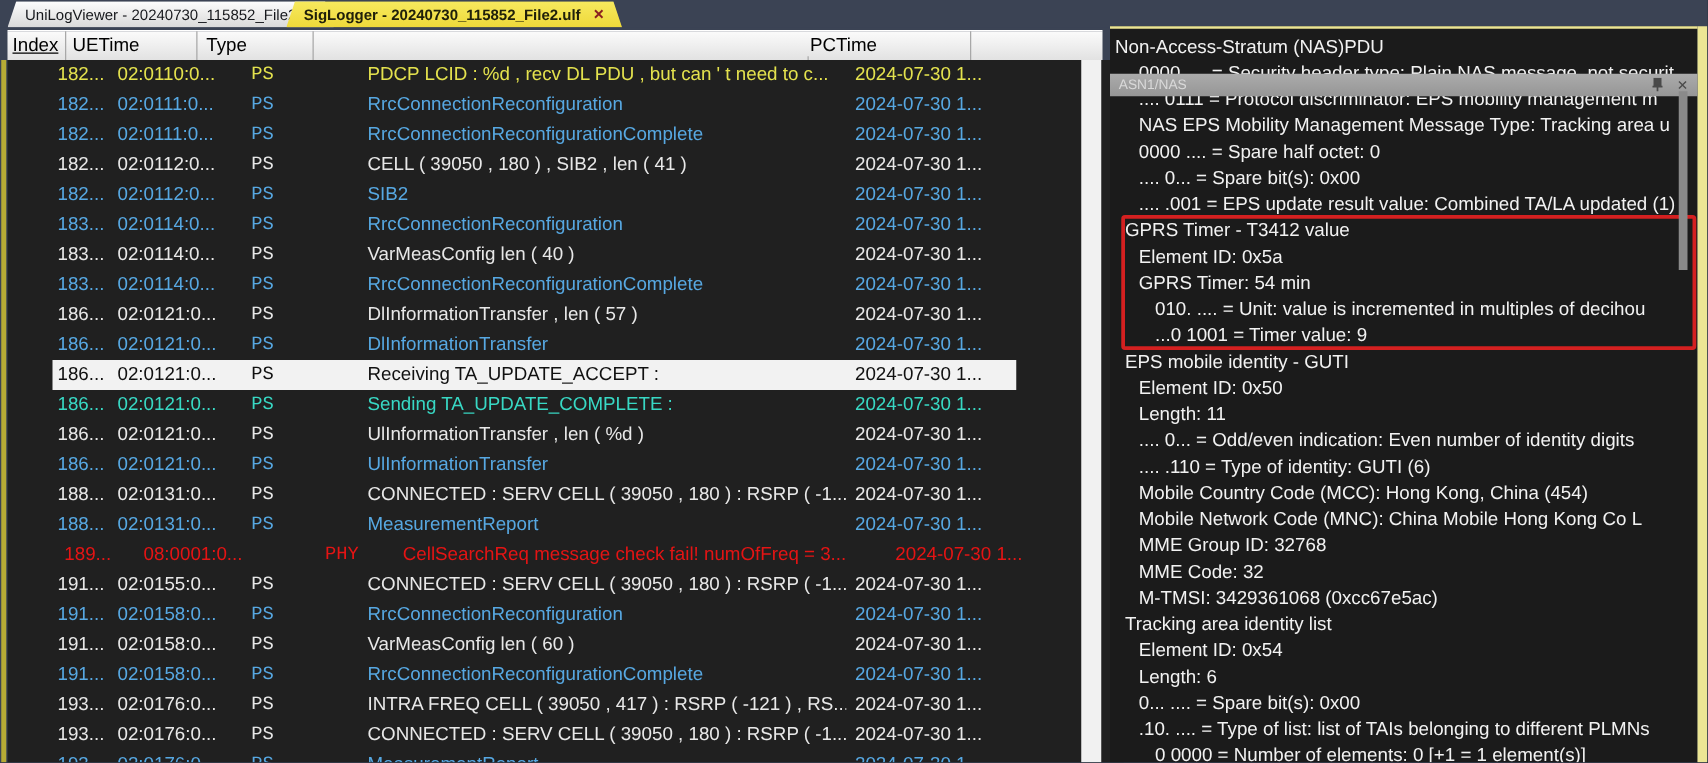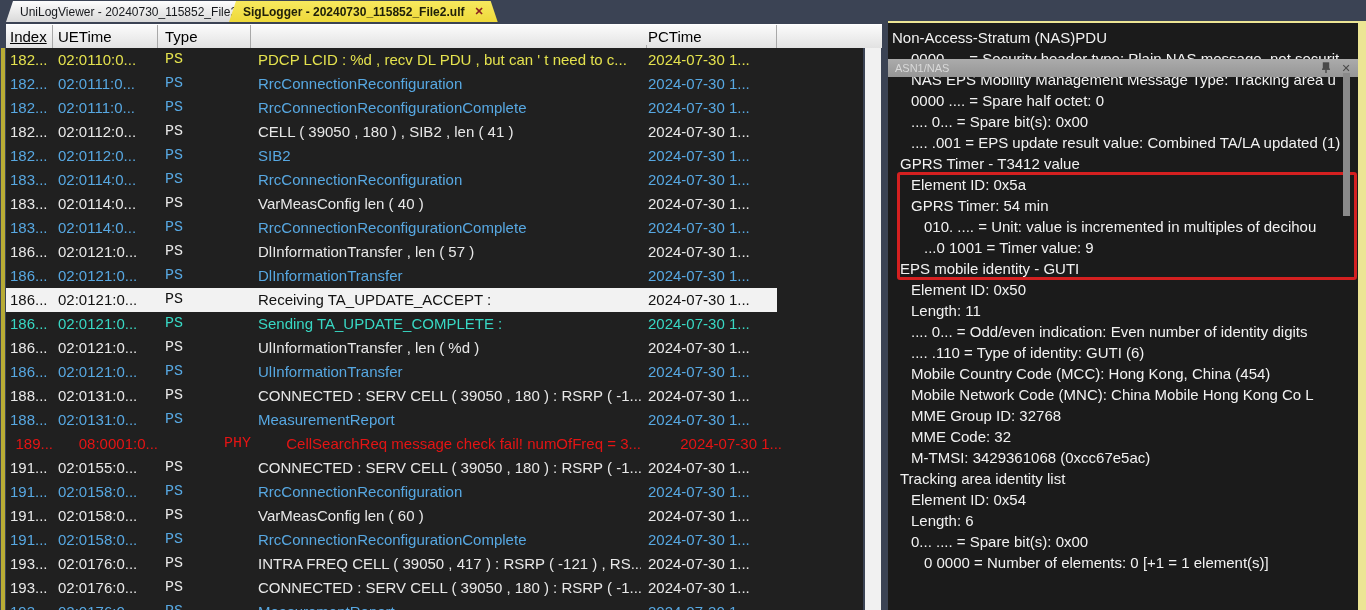--- a/index.html
+++ b/index.html
@@ -14,21 +14,21 @@
   .tab.inactive{left:6px;background:linear-gradient(#fdfdfd,#d9d9d9);}
   .tab.active{left:229px;background:linear-gradient(#f7e95e,#eed93a);font-weight:bold;color:#20200a;}
   .tab-close{margin-left:10px;color:#8a2020;font-weight:bold;font-size:11px;cursor:default;}
 
   
   #left-strip{position:absolute;left:1px;top:48px;width:4px;height:562px;background:#b7ab35;}
   #thead{position:absolute;left:6px;top:24px;width:876px;height:24px;
     background:linear-gradient(#fbfbfb,#e2e2e2);border-top:1px solid #ffffff;box-sizing:border-box;}
   .th{position:absolute;top:0;height:23px;line-height:23px;font-size:15px;color:#000;
     border-right:1px solid #a8a8a8;box-sizing:border-box;overflow:hidden;white-space:nowrap;}
-  #table-bg{position:absolute;left:6px;top:48px;width:857px;height:562px;background:#202020;overflow:hidden;}
+  #table-bg{position:absolute;left:6px;top:48px;width:857px;height:562px;background:#202020;overflow:hidden;padding-left:36px;}
   .row{position:relative;width:100%;height:24px;font-size:15px;white-space:nowrap;}
   .cell{position:absolute;top:0;height:24px;line-height:24px;overflow:hidden;box-sizing:border-box;}
   .c1{left:0;width:47px;padding-left:4px;}
   .c2{left:47px;width:105px;padding-left:5px;}
   .c3{left:152px;width:93px;padding-left:7px;font-family:Liberation Mono, monospace;}
   .c4{left:245px;width:390px;padding-left:7px;}
   .c5{left:635px;width:141px;padding-left:7px;}
   .row.yellow{color:#e4e24e;} .row.blue{color:#57a8e2;} .row.white{color:#e8e8e8;}
   .row.cyan{color:#38d8c4;} .row.red{color:#e41414;text-align:right;}
   .row.selected{color:#111;}
@@ -245,20 +245,21 @@
         <div class="cell c4">MeasurementReport</div>
         <div class="cell c5">2024-07-30 1...</div>
       </div>
     </div>
   <div id="table-scrollbar"></div>
 
   <div id="panel"></div>
   <div id="panel-body">
       <div class="pline lvl0">Non-Access-Stratum (NAS)PDU</div>
       <div class="pline lvl2">0000 .... = Security header type: Plain NAS message, not securit</div>
+      <div class="pline lvl2">.... 0111 = Protocol discriminator: EPS mobility management m</div>
       <div class="pline lvl2">NAS EPS Mobility Management Message Type: Tracking area u</div>
       <div class="pline lvl2">0000 .... = Spare half octet: 0</div>
       <div class="pline lvl2">.... 0... = Spare bit(s): 0x00</div>
       <div class="pline lvl2">.... .001 = EPS update result value: Combined TA/LA updated (1)</div>
       <div class="pline lvl1">GPRS Timer - T3412 value</div>
       <div class="pline lvl2">Element ID: 0x5a</div>
       <div class="pline lvl2">GPRS Timer: 54 min</div>
       <div class="pline lvl3">010. .... = Unit: value is incremented in multiples of decihou</div>
       <div class="pline lvl3">...0 1001 = Timer value: 9</div>
       <div class="pline lvl1">EPS mobile identity - GUTI</div>
@@ -268,20 +269,21 @@
       <div class="pline lvl2">.... .110 = Type of identity: GUTI (6)</div>
       <div class="pline lvl2">Mobile Country Code (MCC): Hong Kong, China (454)</div>
       <div class="pline lvl2">Mobile Network Code (MNC): China Mobile Hong Kong Co L</div>
       <div class="pline lvl2">MME Group ID: 32768</div>
       <div class="pline lvl2">MME Code: 32</div>
       <div class="pline lvl2">M-TMSI: 3429361068 (0xcc67e5ac)</div>
       <div class="pline lvl1">Tracking area identity list</div>
       <div class="pline lvl2">Element ID: 0x54</div>
       <div class="pline lvl2">Length: 6</div>
       <div class="pline lvl2">0... .... = Spare bit(s): 0x00</div>
+      <div class="pline lvl2">.10. .... = Type of list: list of TAIs belonging to different PLMNs</div>
       <div class="pline lvl3">0 0000 = Number of elements: 0 [+1 = 1 element(s)]</div>
     </div>
   <div id="panel-header">
     <span id="panel-title">ASN1/NAS</span>
     <span class="ph-icon">
       <svg width="10" height="12" viewBox="0 0 10 12">
           <g stroke="#4a4a4a" stroke-width="1.4" fill="none">
             <rect x="2.5" y="1" width="5" height="5.5" fill="#4a4a4a"></rect>
             <line x1="1" y1="7.2" x2="9" y2="7.2"></line>
             <line x1="5" y1="7.2" x2="5" y2="11"></line>

